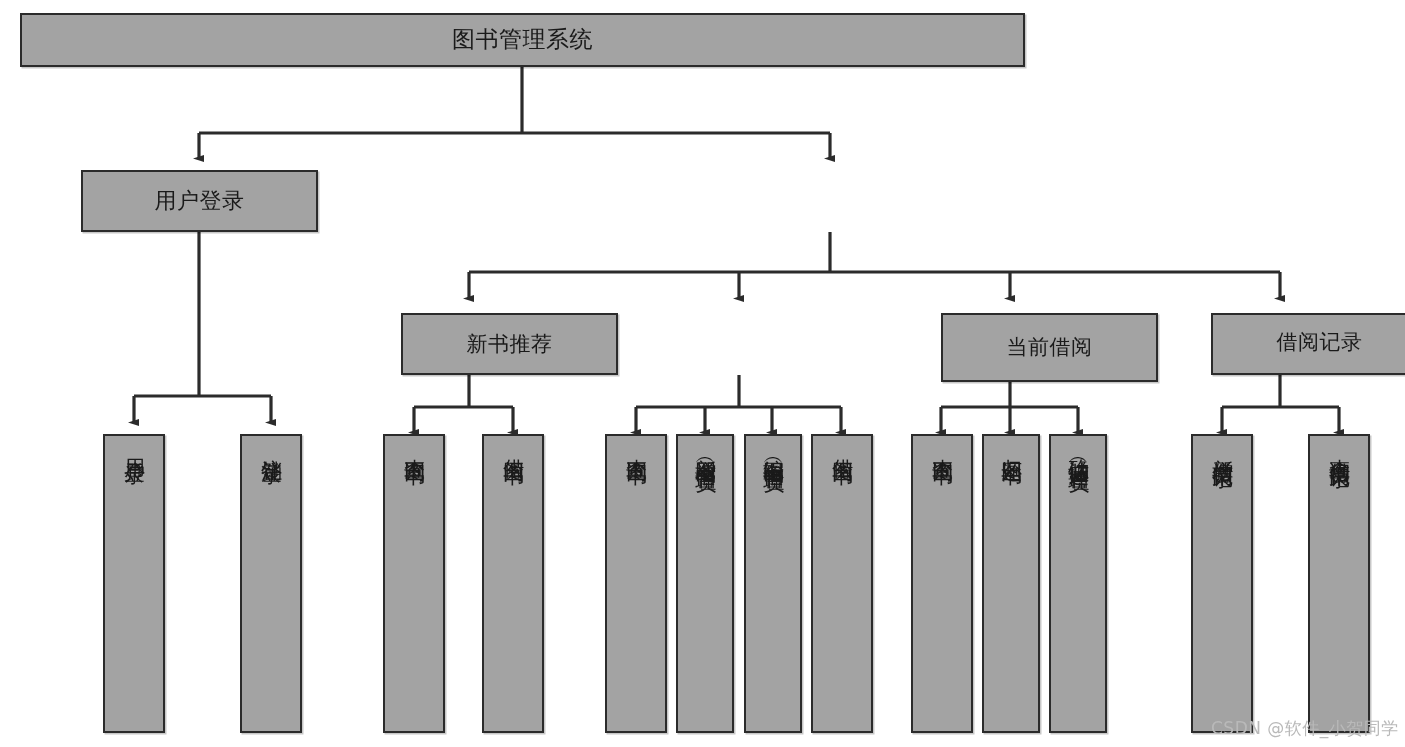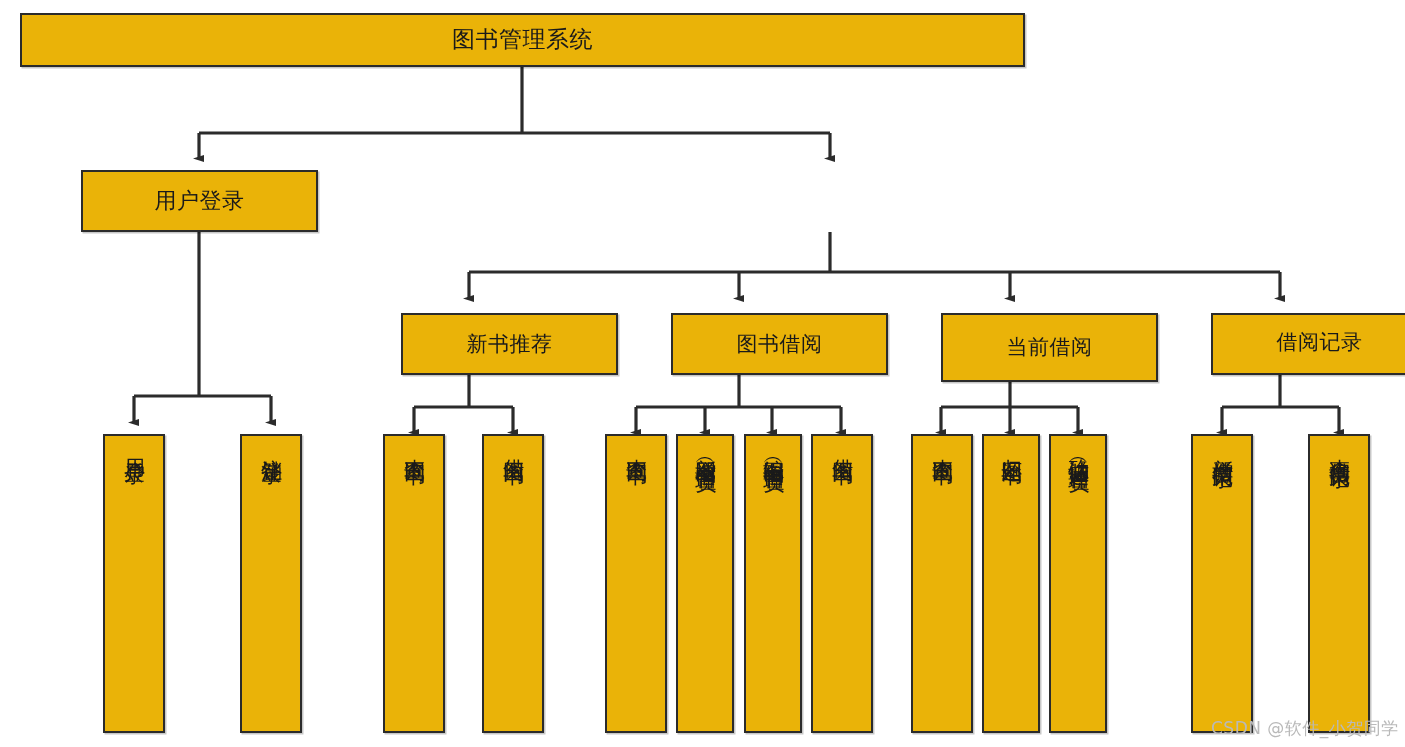--- a/index.html
+++ b/index.html
@@ -22,21 +22,21 @@
     left: 0;
     top: 0;
     width: 1405px;
     height: 747px;
     pointer-events: none;
   }
   .node {
     position: absolute;
     box-sizing: border-box;
     border: 2.5px solid #2b2b2b;
-    background: #eab308;
+    background: #a3a3a3;
     display: flex;
     align-items: center;
     justify-content: center;
     color: #1a1a1a;
     box-shadow: 1.5px 1.5px 0 rgba(0,0,0,0.22);
   }
   .node-label {
     display: block;
     text-align: center;
     line-height: 1.18;
@@ -132,23 +132,20 @@
     <span class="node-label">图书管理系统</span>
   </div>
 
   <div class="node lvl2" style="left:81px; top:170px; width:237px; height:62px;">
     <span class="node-label">用户登录</span>
   </div>
 
   <div class="node lvl3" style="left:361px; top:313px; width:217px; height:62px;">
     <span class="node-label">新书推荐</span>
   </div>
-  <div class="node lvl3" style="left:631px; top:313px; width:217px; height:62px;">
-    <span class="node-label">图书借阅</span>
-  </div>
   <div class="node lvl3" style="left:901px; top:313px; width:217px; height:69px;">
     <span class="node-label">当前借阅</span>
   </div>
   <div class="node lvl3" style="left:1171px; top:313px; width:217px; height:62px;font-family:Liberation Mono, monospace;">
     <span class="node-label">借阅记录</span>
   </div>
 
   <div class="node leaf" style="left:103px; top:434px; width:62px; height:299px;">
     <span class="node-label">用户登录</span>
   </div>

